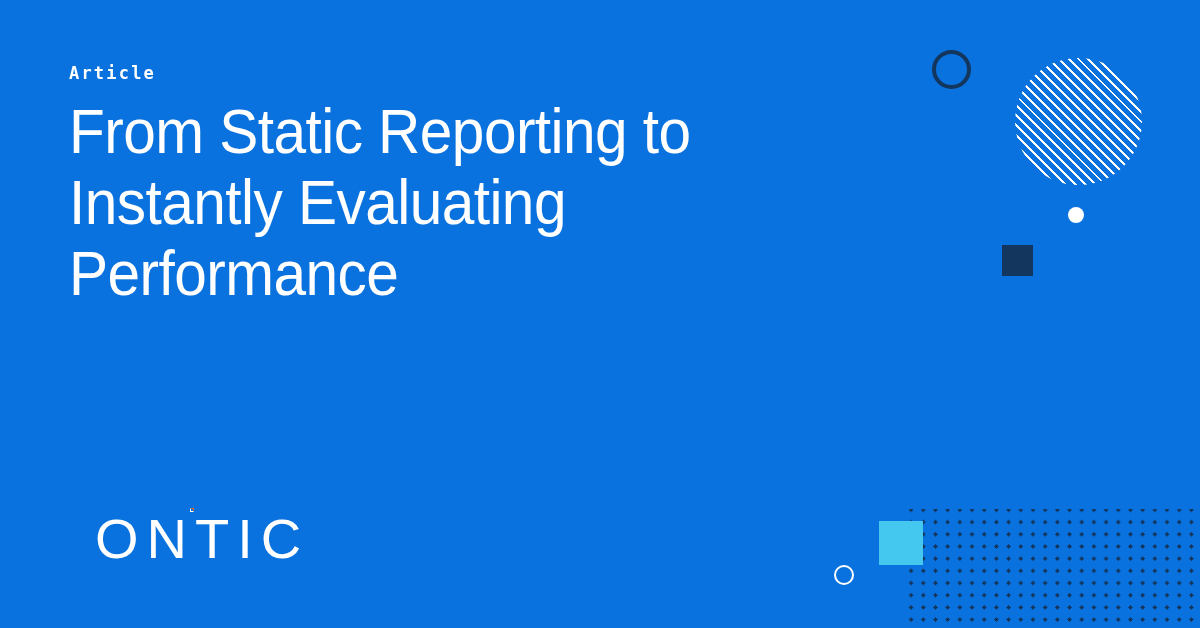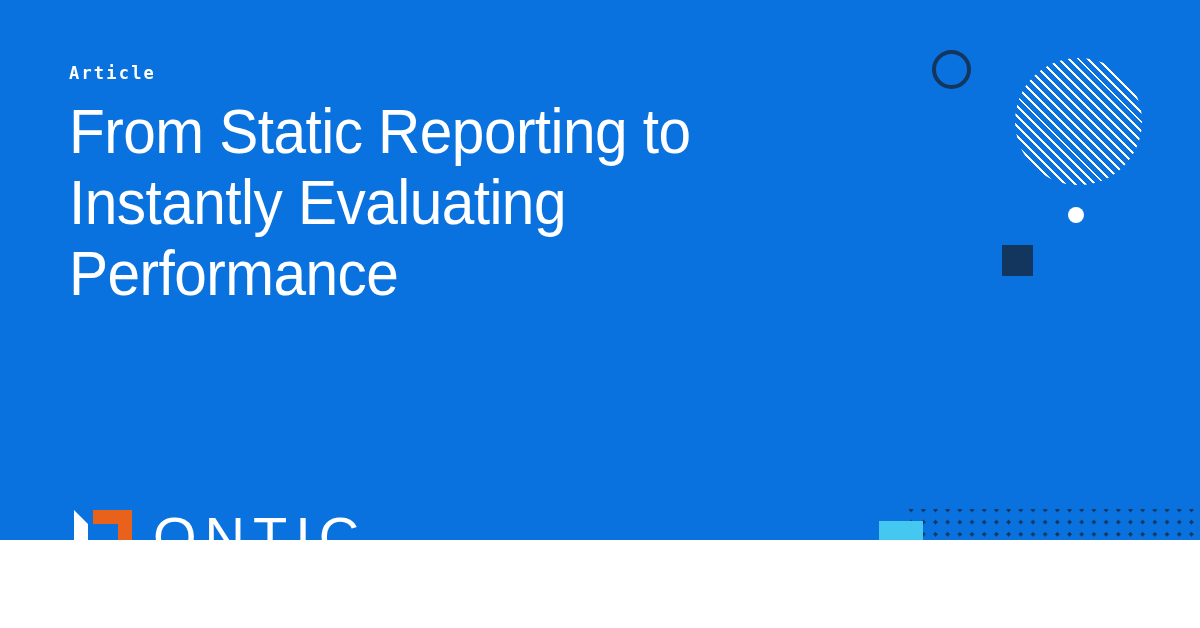--- a/index.html
+++ b/index.html
@@ -3,21 +3,21 @@
 <meta charset="utf-8">
 <style>
   html, body {
     margin: 0;
     padding: 0;
     background: #ffffff;
   }
   #canvas {
     position: relative;
     width: 1200px;
-    height: 540px;
+    height: 628px;
     overflow: hidden;
     background: #0A72DE;
     font-family: "Liberation Sans", sans-serif;
   }
 
   
   .eyebrow {
     position: absolute;
     left: 69px;
     top: 62px;
@@ -46,20 +46,21 @@
   }
 
   
   .logo-lockup {
     position: absolute;
     left: 74px;
     top: 508px;
     height: 62px;
     display: flex;
     align-items: center;
+    flex-direction: column;
   }
   .logo-mark {
     width: 58px;
     height: 58px;
     display: block;
   }
   .logo-word {
     margin-left: 21px;
     font-family: "Liberation Sans", sans-serif;
     font-size: 56px;

